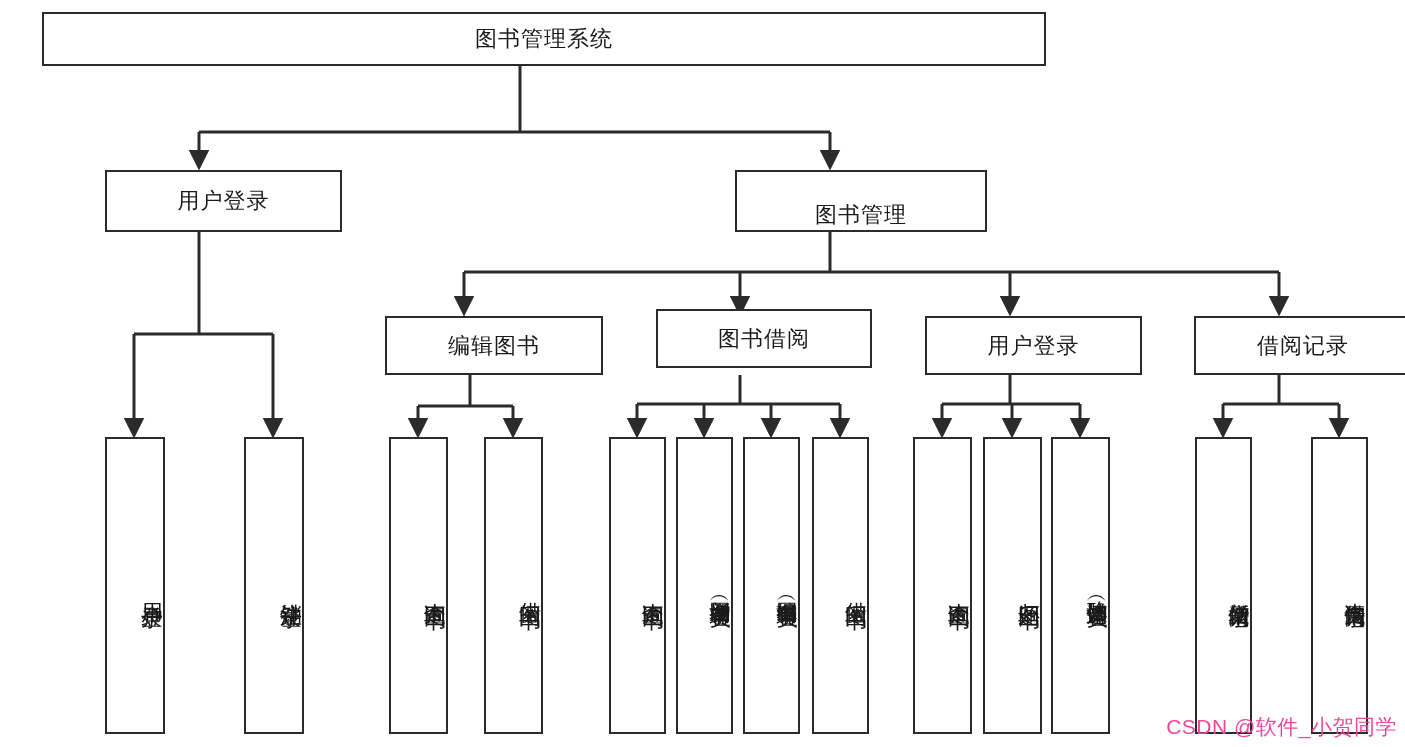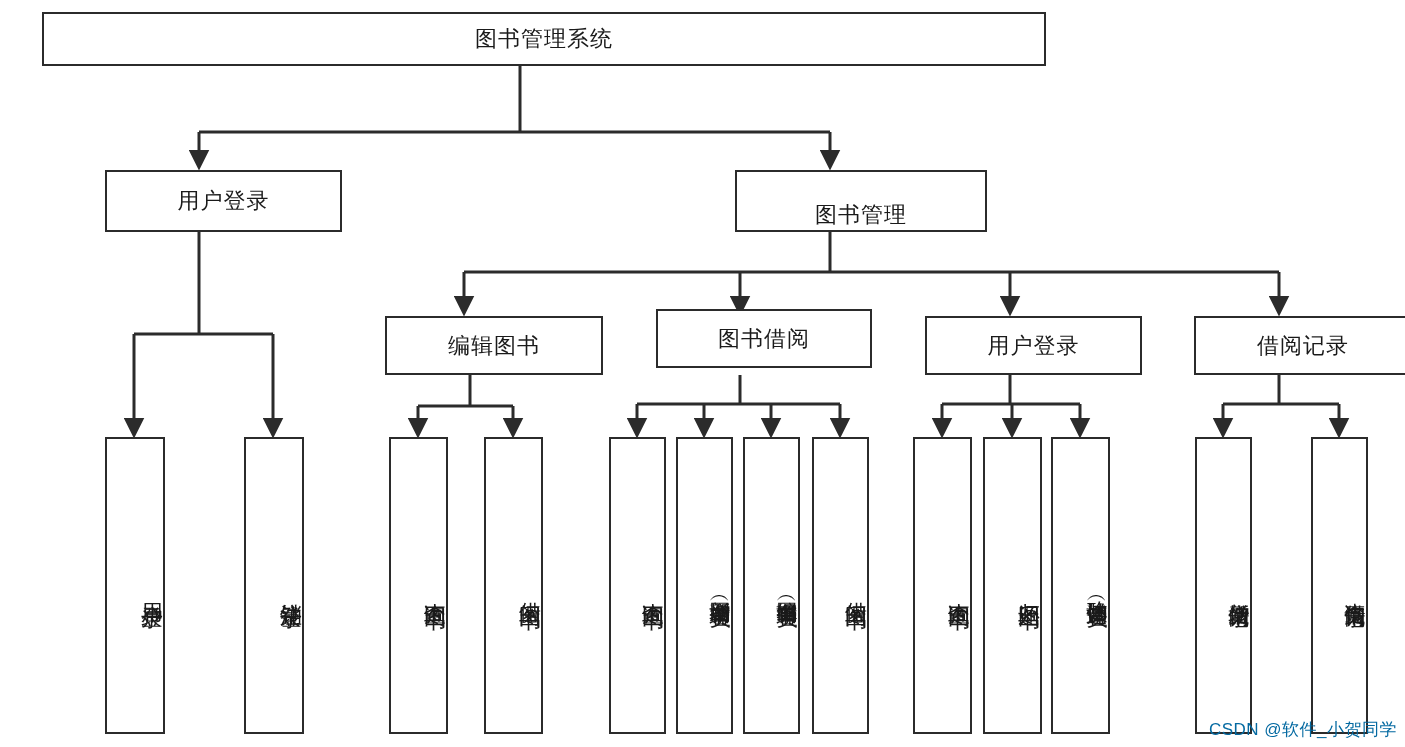--- a/index.html
+++ b/index.html
@@ -55,22 +55,22 @@
     letter-spacing: 1px;
   }
   .label {
     white-space: pre;
     display: block;
   }
   #watermark {
     position: absolute;
     right: 8px;
     bottom: 6px;
-    font-size: 17px;
-    color: #0369a1;
+    font-size: 21px;
+    color: #ec4899;
     letter-spacing: 0.5px;
     z-index: 3;
     white-space: nowrap;
   }
 </style>
 </head>
 <body>
 
 <div id="canvas">
 

